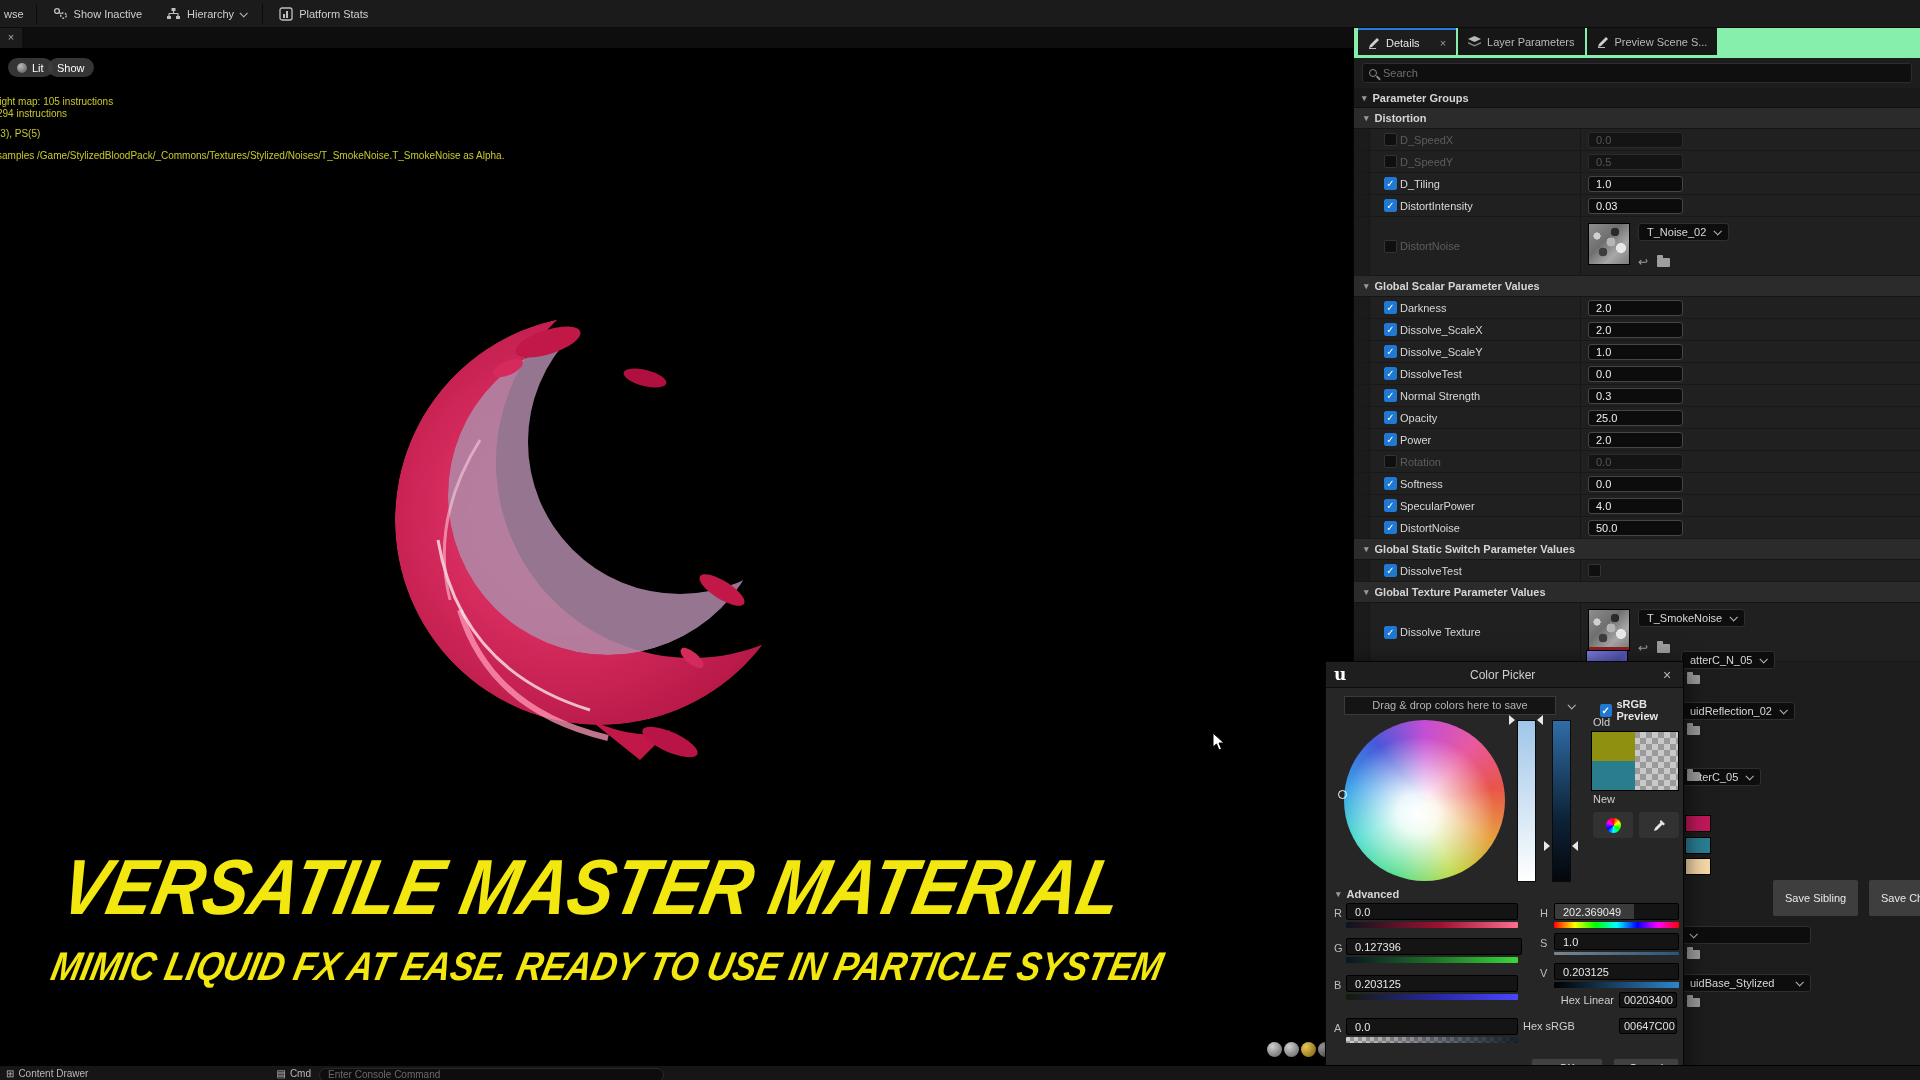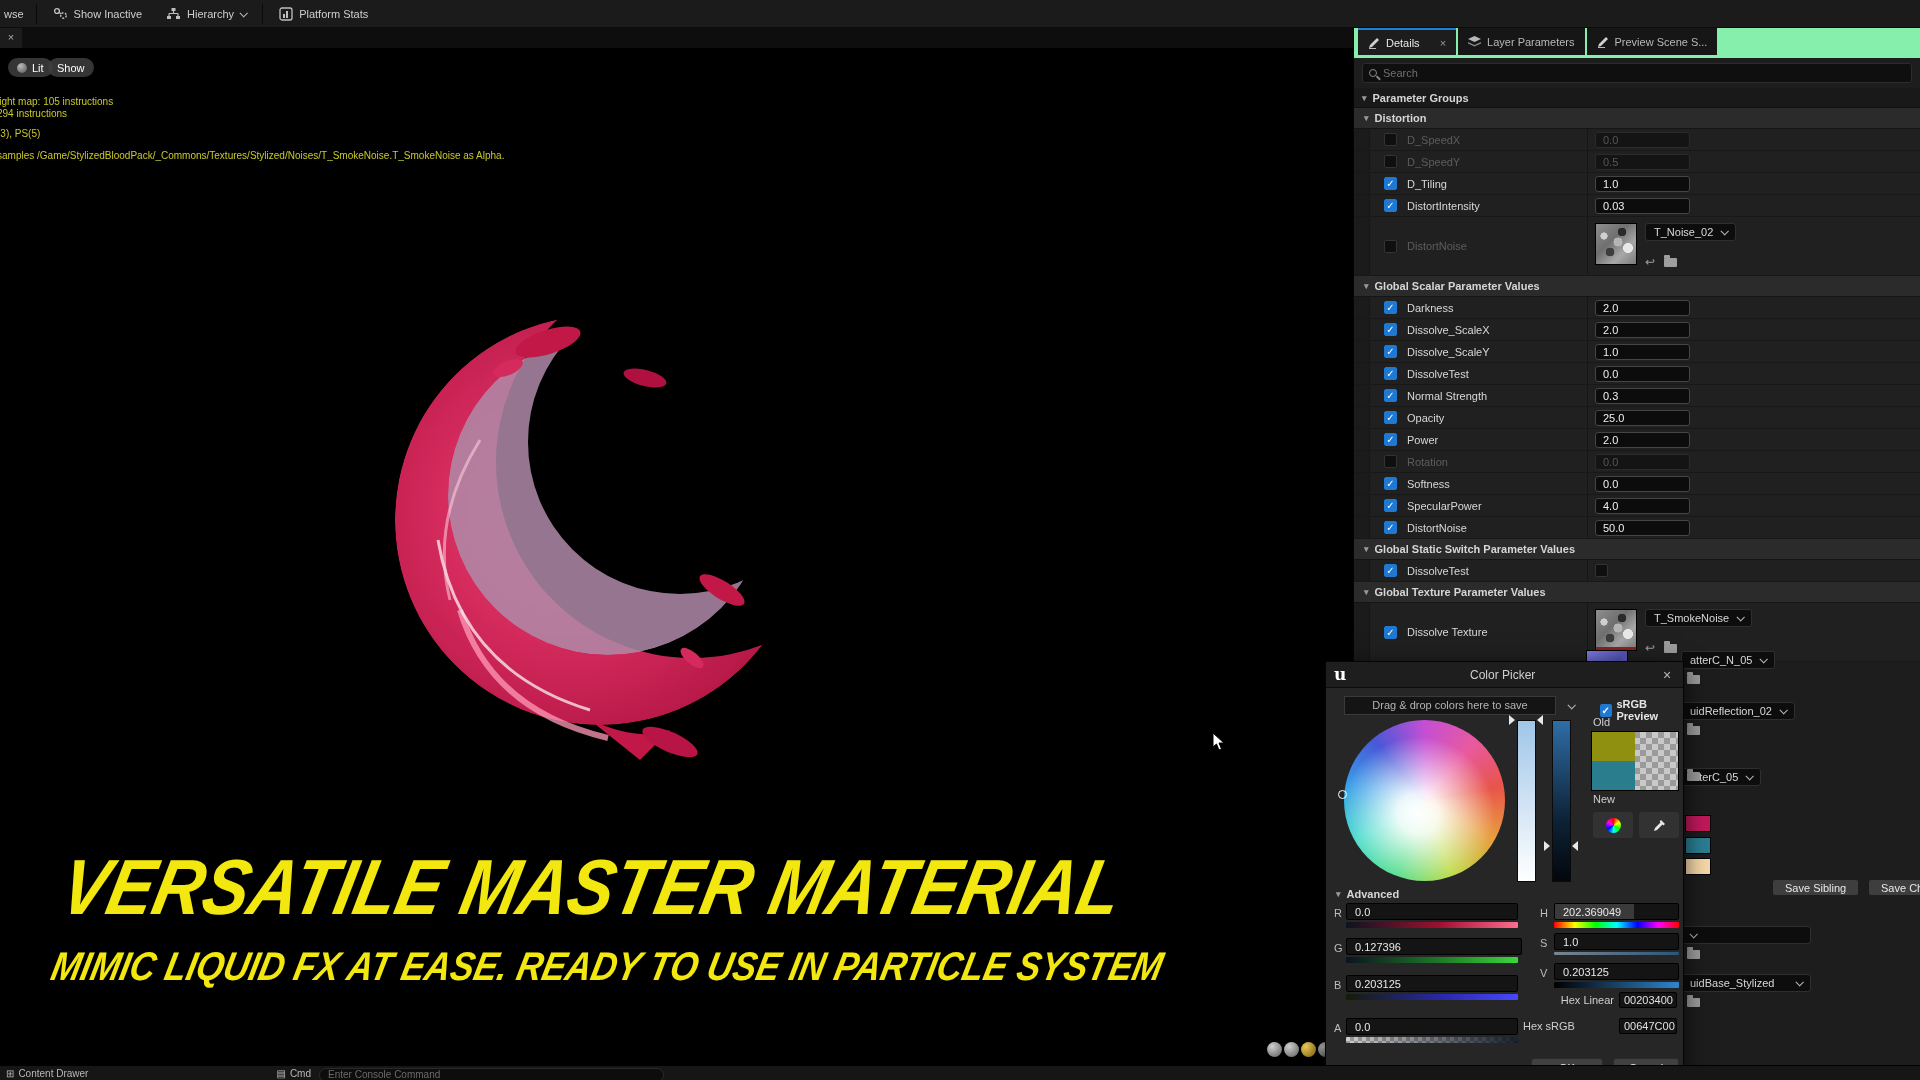--- a/index.html
+++ b/index.html
@@ -37,21 +37,21 @@
   .searchbox { flex:1; height:20px; background:#0f0f0f; border:1px solid #2c2c2c; border-radius:3px; display:flex; align-items:center; padding:0 6px; gap:6px; color:#6f6f6f; }
   .mag { width:8px; height:8px; border:1.5px solid #8a8a8a; border-radius:50%; position:relative; }
   .mag::after { content:""; position:absolute; width:5px; height:1.5px; background:#8a8a8a; transform:rotate(45deg); left:6px; top:7px; }
   .groophdr { height:20px; background:#191919; border-bottom:1px solid #101010; display:flex; align-items:center; gap:6px; padding-left:8px; font-weight:bold; color:#d6d6d6; }
   .sechdr { height:21px; background:#2b2b2b; border-bottom:1px solid #151515; display:flex; align-items:center; gap:6px; padding-left:10px; font-weight:bold; color:#d6d6d6; }
   .tri { color:#9a9a9a; font-size:9px; }
   .prow { display:flex; align-items:center; min-height:22px; border-bottom:1px solid #181818; background:#202020; position:relative; }
   .prow .gut { width:16px; align-self:stretch; background:#1b1b1b; border-right:1px solid #161616; }
   .cb { width:13px; height:13px; border-radius:2px; background:#0f0f0f; border:1px solid #333; margin-left:14px; flex:0 0 auto; display:flex; align-items:center; justify-content:center; font-size:10px; color:#fff; }
   .cb.on { background:#1f78d1; border-color:#1f78d1; }
-  .pname { margin-left:10px; color:#d8d8d8; width:180px; flex:0 0 auto; }
+  .pname { margin-left:3px; color:#d8d8d8; width:180px; flex:0 0 auto; }
   .prow.dis .pname { color:#5d5d5d; }
   .vcol { border-left:1px solid #161616; align-self:stretch; display:flex; align-items:center; padding-left:7px; flex:1; }
   .vfield { width:95px; height:16px; background:#0c0c0c; border:1px solid #454545; border-radius:3px; color:#efefef; display:flex; align-items:center; padding-left:7px; }
   .prow.dis .vfield { border-color:#2b2b2b; color:#565656; background:#141414; }
   .texthumb { width:42px; height:42px; border:1px solid #000; background:
       radial-gradient(circle at 20% 30%, #cfcfcf 0 8%, transparent 9%),
       radial-gradient(circle at 65% 20%, #2a2a2a 0 10%, transparent 11%),
       radial-gradient(circle at 80% 60%, #e8e8e8 0 12%, transparent 13%),
       radial-gradient(circle at 35% 70%, #3d3d3d 0 11%, transparent 12%),
       radial-gradient(circle at 55% 45%, #b5b5b5 0 14%, transparent 15%),
@@ -61,21 +61,21 @@
   .texwrap { display:flex; flex-direction:column; gap:14px; margin-left:8px; }
   .drop { height:18px; background:#0d0d0d; border:1px solid #2f2f2f; border-radius:3px; color:#d8d8d8; display:inline-flex; align-items:center; padding:0 8px; gap:8px; white-space:nowrap; }
   .chev { width:6px; height:6px; border-right:1.6px solid #b8b8b8; border-bottom:1.6px solid #b8b8b8; transform:rotate(45deg) translateY(-1px); flex:0 0 auto; }
   .iconrow { display:flex; gap:9px; align-items:center; color:#9e9e9e; font-size:12px; }
   .folder { position:relative; width:13px; height:9px; background:#9e9e9e; border-radius:1px; display:inline-block; }
   .folder::before { content:""; position:absolute; top:-3px; left:0; width:6px; height:3px; background:#9e9e9e; border-radius:1px 1px 0 0; }
 
   
   .abs { position:absolute; }
   .swatch { position:absolute; width:26px; height:17px; border:1px solid #000; }
-  .graybtn { position:absolute; height:15px; background:#3e3e3e; border-radius:2px; color:#e8e8e8; display:flex; align-items:center; justify-content:center; padding:0 12px; white-space:nowrap; }
+  .graybtn { position:absolute; height:36px; background:#3e3e3e; border-radius:2px; color:#e8e8e8; display:flex; align-items:center; justify-content:center; padding:0 12px; white-space:nowrap; }
 
   
   .dialog { position:absolute; left:1325px; top:661px; width:359px; height:419px; background:#262626; border:1px solid #050505; box-shadow:0 6px 24px rgba(0,0,0,.7); z-index:20; }
   .dlg-title { height:26px; background:#1e1e1e; border-bottom:1px solid #0c0c0c; display:flex; align-items:center; padding:0 8px; }
   .dlg-title .cap { flex:1; text-align:center; color:#cfcfcf; font-size:12px; }
   .ulogo { font-family:"DejaVu Serif", serif; font-weight:bold; font-size:17px; color:#fff; line-height:1; }
   .dclose { color:#bbb; font-size:14px; width:16px; text-align:center; }
   .themebar { position:absolute; left:18px; top:34px; width:212px; height:19px; background:#141414; border:1px solid #3a3a3a; color:#b4b4b4; text-align:center; line-height:17px; }
   .theme-chev { position:absolute; left:234px; top:34px; width:22px; height:19px; display:flex; align-items:center; justify-content:center; }
   .srgb { position:absolute; left:274px; top:36px; display:flex; align-items:center; gap:5px; color:#e6e6e6; font-weight:bold; }

